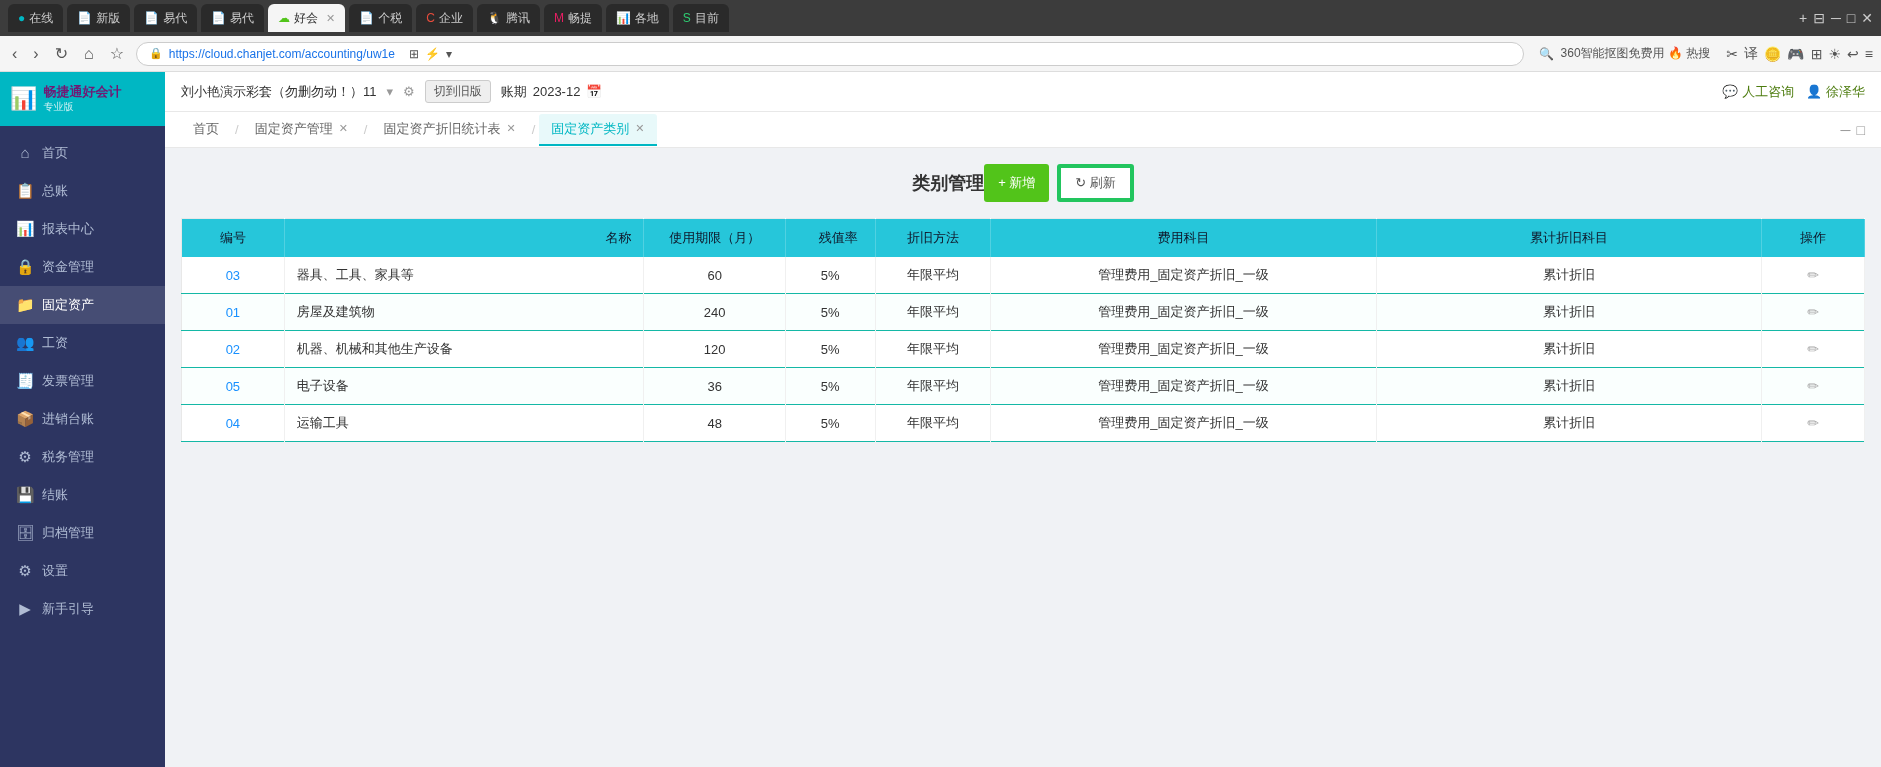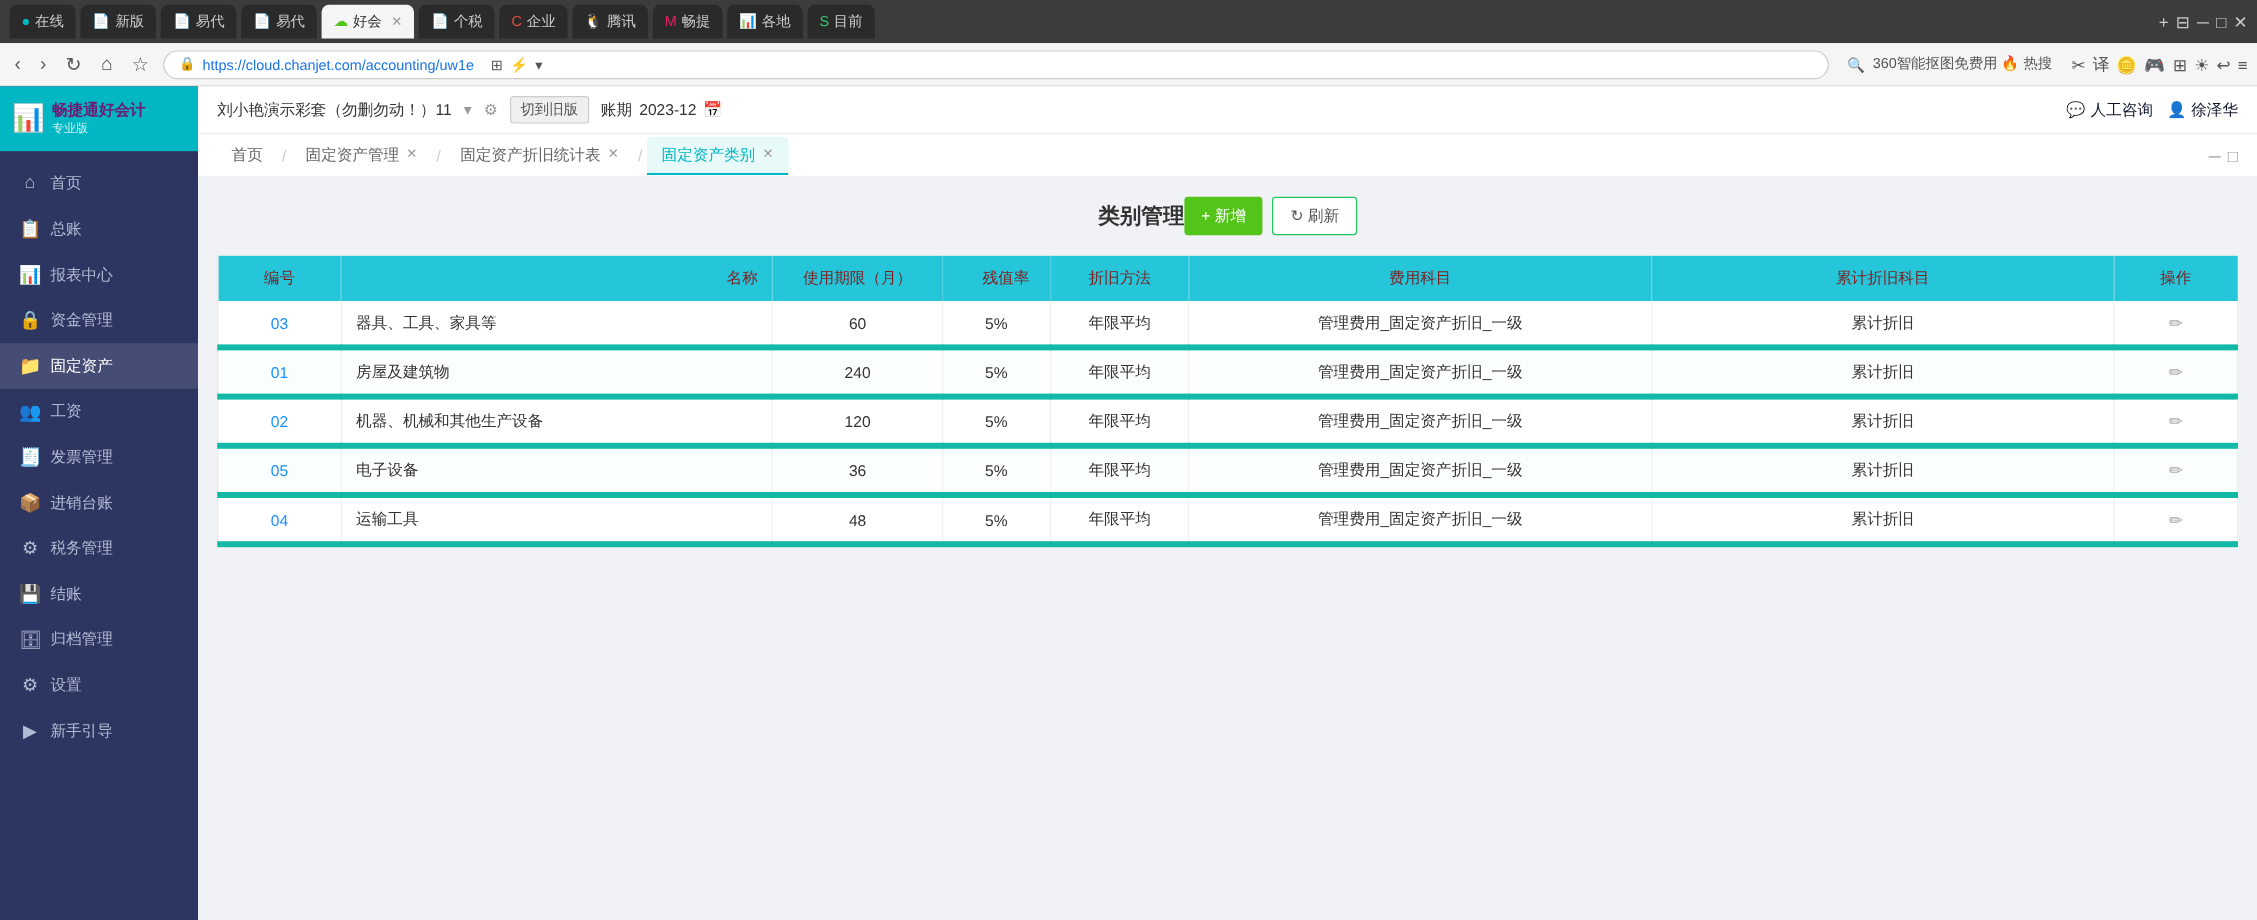--- a/index.html
+++ b/index.html
@@ -30,44 +30,44 @@
 
     
     .main-content { flex: 1; display: flex; flex-direction: column; background: #f0f2f5; overflow: hidden; }
 
     
     .top-bar { background: white; padding: 0 16px; height: 40px; display: flex; align-items: center; justify-content: space-between; border-bottom: 1px solid #e8e8e8; }
     .top-bar-left { display: flex; align-items: center; gap: 10px; font-size: 13px; }
     .account-info { color: #333; }
     .period-info { display: flex; align-items: center; gap: 6px; }
     .switch-btn { border: 1px solid #ccc; border-radius: 3px; padding: 2px 8px; font-size: 12px; cursor: pointer; color: #555; }
-    .top-bar-right { display: flex; align-items: flex-start; gap: 12px; font-size: 13px; color: #0f172a; }
+    .top-bar-right { display: flex; align-items: flex-start; gap: 12px; font-size: 13px; color: #4d7c0f; }
 
     
     .page-tabs { background: white; display: flex; align-items: center; padding: 0 16px; border-bottom: 1px solid #e8e8e8; height: 36px; gap: 4px; }
     .page-tab { padding: 6px 12px; font-size: 13px; cursor: pointer; color: #666; display: flex; align-items: center; gap: 6px; border-bottom: 2px solid transparent; }
     .page-tab.active { color: #00b7c3; border-bottom: 2px solid #00b7c3; background: #e8f9fa; border-radius: 3px 3px 0 0; }
     .page-tab-close { font-size: 11px; color: #999; }
     .tab-separator { color: #ccc; }
 
     
     .content-area { flex: 1; padding: 16px; overflow: auto; }
 
     
     .page-header { display: flex; justify-content: center; align-items: center; margin-bottom: 16px; }
     .page-title { font-size: 18px; font-weight: bold; color: #333; }
     .header-actions { display: flex; gap: 8px; }
     .btn-add { background: #52c41a; color: white; border: none; padding: 6px 14px; border-radius: 3px; cursor: pointer; font-size: 13px; display: flex; align-items: center; gap: 4px; }
-    .btn-refresh { background: white; color: #555; border: 1px solid #22c55e; padding: 6px 14px; border-radius: 3px; cursor: pointer; font-size: 13px; display: flex; align-items: center; gap: 4px; }
+    .btn-refresh { background: white; color: #555; border: 4px solid #22c55e; padding: 6px 14px; border-radius: 3px; cursor: pointer; font-size: 13px; display: flex; align-items: center; gap: 4px; }
 
     
     .data-table { width: 100%; border-collapse: collapse; background: white; border: 1px solid #e8e8e8; }
-    .data-table thead tr { background: #26c6da; color: #7f1d1d; }
+    .data-table thead tr { background: #26c6da; color: #0f172a; }
     .data-table thead th { padding: 10px 12px; text-align: center; font-weight: normal; font-size: 13px; border-right: 1px solid rgba(255,255,255,0.2); }
-    .data-table tbody tr { border-bottom: 5px solid #14b8a6; }
+    .data-table tbody tr { border-bottom: 1px solid #14b8a6; }
     .data-table tbody td { padding: 9px 12px; text-align: center; font-size: 13px; color: #333; border-right: 1px solid #f0f0f0; }
     .data-table tbody td.td-name { text-align: left; }
     .data-table tbody td.td-code { color: #1890ff; cursor: pointer; }
     .edit-icon { color: #aaa; cursor: pointer; font-size: 14px; }
   </style>
 </head>
 <body>
 
 <div class="browser-chrome">
   <div class="tab">

